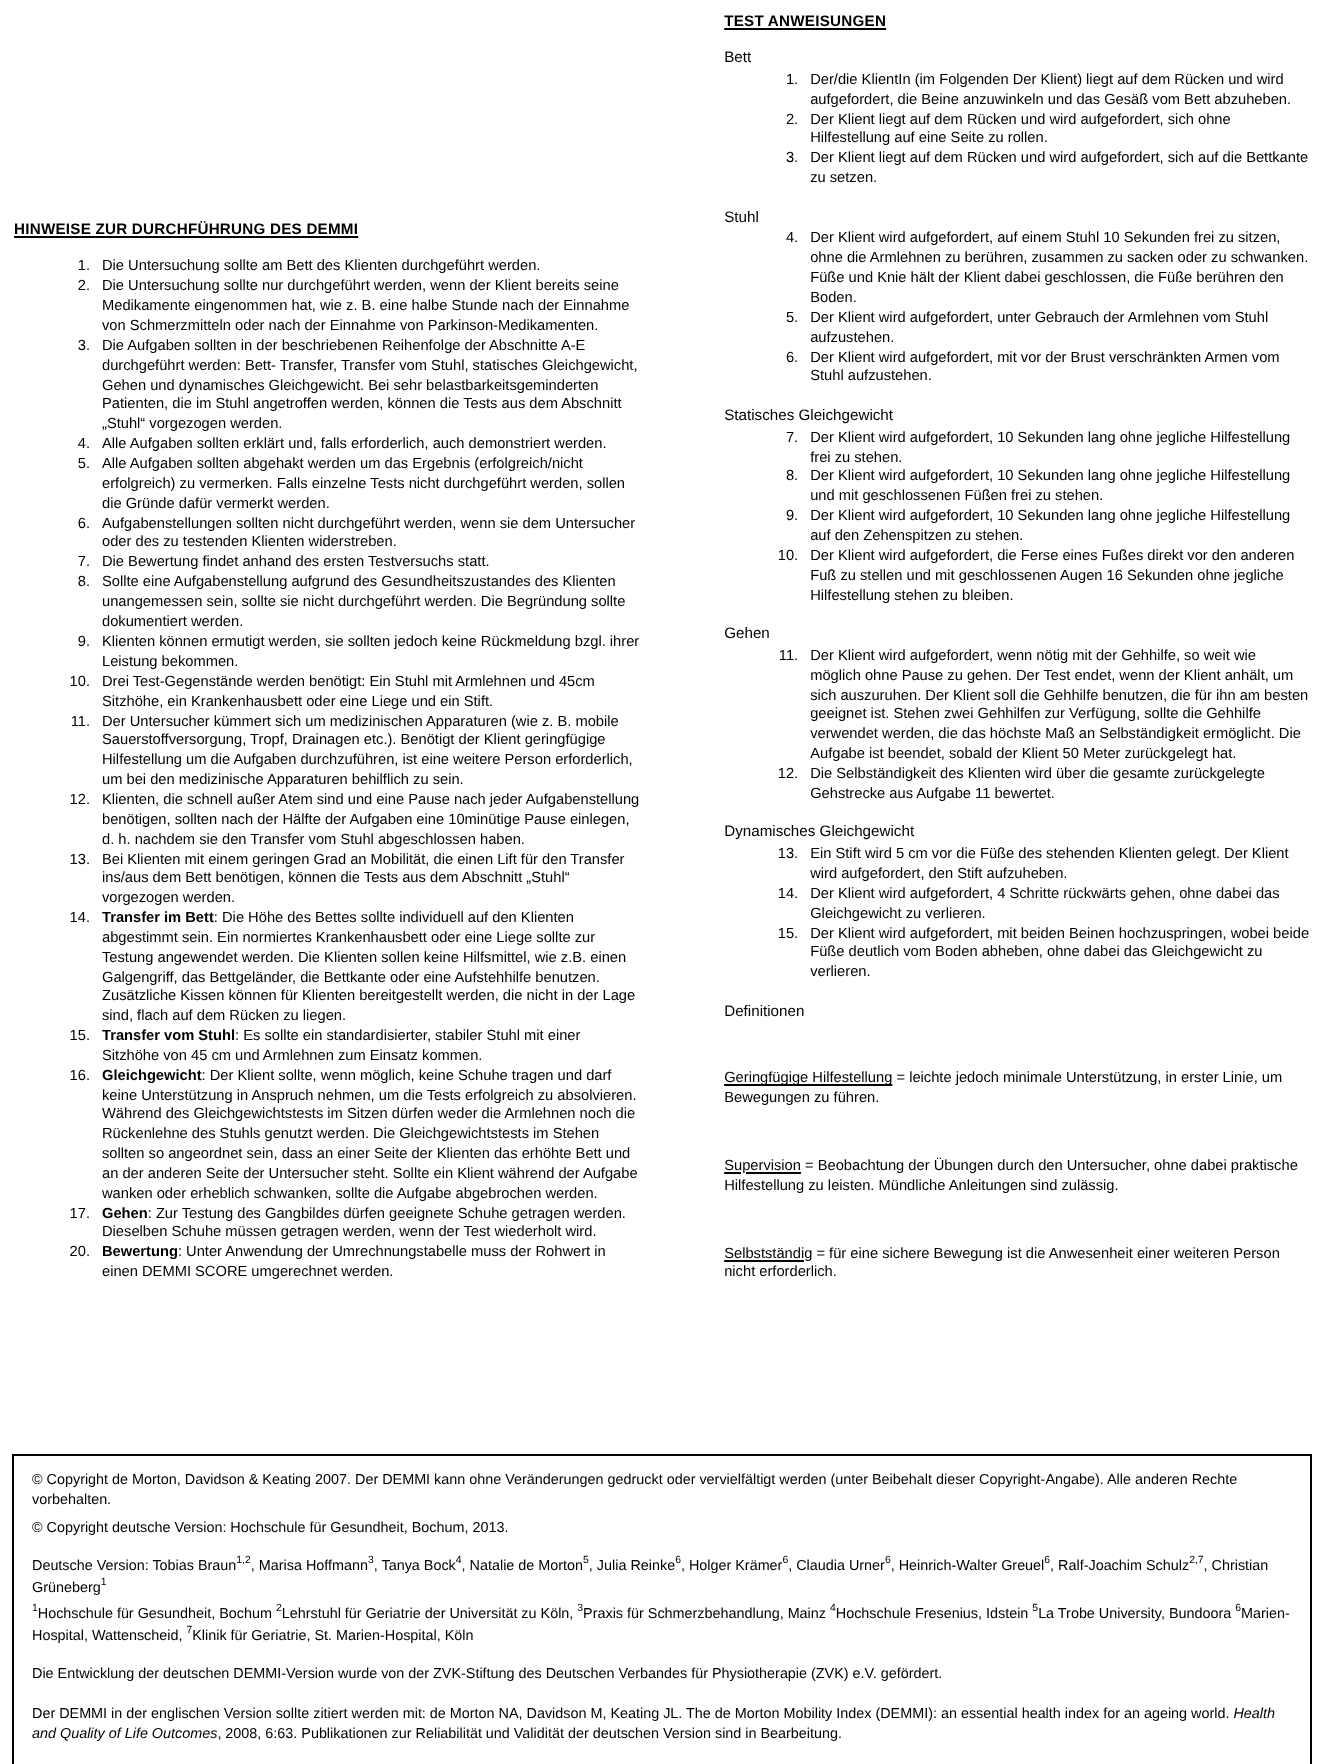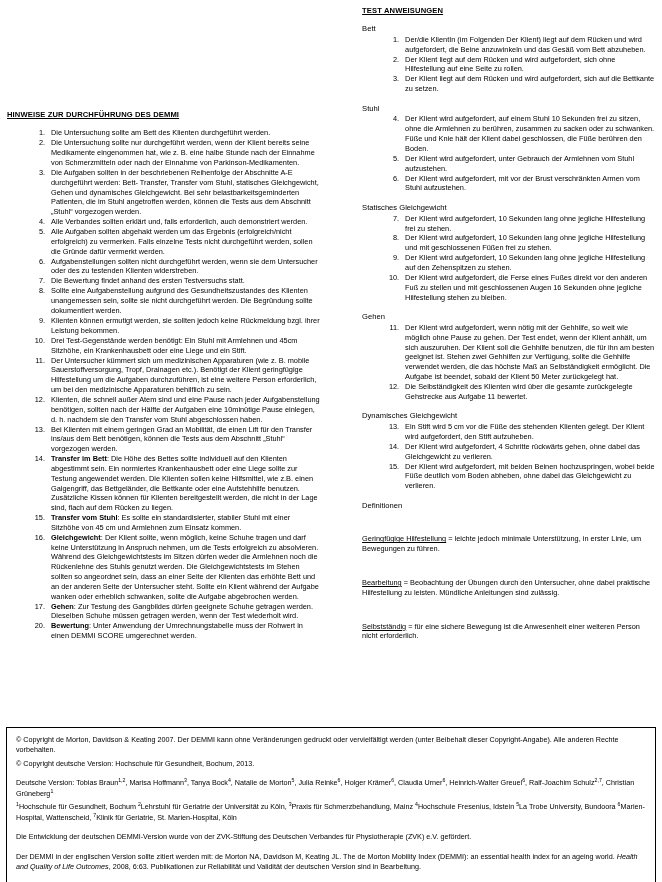--- a/index.html
+++ b/index.html
@@ -138,21 +138,21 @@
           <li>
             <span class="li-num">2.</span>
             <span class="li-body">Die Untersuchung sollte nur durchgeführt werden, wenn der Klient bereits seine Medikamente eingenommen hat, wie z. B. eine halbe Stunde nach der Einnahme von Schmerzmitteln oder nach der Einnahme von Parkinson-Medikamenten.</span>
           </li>
           <li>
             <span class="li-num">3.</span>
             <span class="li-body">Die Aufgaben sollten in der beschriebenen Reihenfolge der Abschnitte A-E durchgeführt werden: Bett- Transfer, Transfer vom Stuhl, statisches Gleichgewicht, Gehen und dynamisches Gleichgewicht. Bei sehr belastbarkeitsgeminderten Patienten, die im Stuhl angetroffen werden, können die Tests aus dem Abschnitt „Stuhl“ vorgezogen werden.</span>
           </li>
           <li>
             <span class="li-num">4.</span>
-            <span class="li-body">Alle Verbandes sollten erklärt und, falls erforderlich, auch demonstriert werden.</span>
+            <span class="li-body">Alle Aufgaben sollten erklärt und, falls erforderlich, auch demonstriert werden.</span>
           </li>
           <li>
             <span class="li-num">5.</span>
             <span class="li-body">Alle Aufgaben sollten abgehakt werden um das Ergebnis (erfolgreich/nicht erfolgreich) zu vermerken. Falls einzelne Tests nicht durchgeführt werden, sollen die Gründe dafür vermerkt werden.</span>
           </li>
           <li>
             <span class="li-num">6.</span>
             <span class="li-body">Aufgabenstellungen sollten nicht durchgeführt werden, wenn sie dem Untersucher oder des zu testenden Klienten widerstreben.</span>
           </li>
           <li>
@@ -283,21 +283,21 @@
               <span class="li-num">15.</span>
               <span class="li-body">Der Klient wird aufgefordert, mit beiden Beinen hochzuspringen, wobei beide Füße deutlich vom Boden abheben, ohne dabei das Gleichgewicht zu verlieren.</span>
             </li>
           </ol>
         </div>
 
       <div class="defs">
         <div class="section-head" style="margin-left:0; margin-top:10px;">Definitionen</div>
         <div id="definitions-list">
             <div class="def-line"><span class="def-term">Geringfügige Hilfestellung</span><span> = leichte jedoch minimale Unterstützung, in erster Linie,  um Bewegungen zu führen.</span></div>
-            <div class="def-line"><span class="def-term">Bearbeitung</span><span> = Beobachtung der Übungen durch den Untersucher, ohne dabei praktische Hilfestellung zu leisten. Mündliche Anleitungen sind zulässig.</span></div>
+            <div class="def-line"><span class="def-term">Supervision</span><span> = Beobachtung der Übungen durch den Untersucher, ohne dabei praktische Hilfestellung zu leisten. Mündliche Anleitungen sind zulässig.</span></div>
             <div class="def-line"><span class="def-term">Selbstständig</span><span> = für eine sichere Bewegung ist die Anwesenheit einer weiteren Person nicht erforderlich.</span></div>
           </div>
       </div>
     </div>
 
   </div>
 
   <div class="footer-box">
     <div class="footer-p">© Copyright de Morton, Davidson &amp; Keating 2007. Der DEMMI kann ohne Veränderungen gedruckt oder vervielfältigt werden (unter Beibehalt dieser Copyright-Angabe). Alle anderen Rechte vorbehalten.</div>
     <div class="footer-p gap-sm">© Copyright deutsche Version: Hochschule für Gesundheit, Bochum, 2013.</div>

